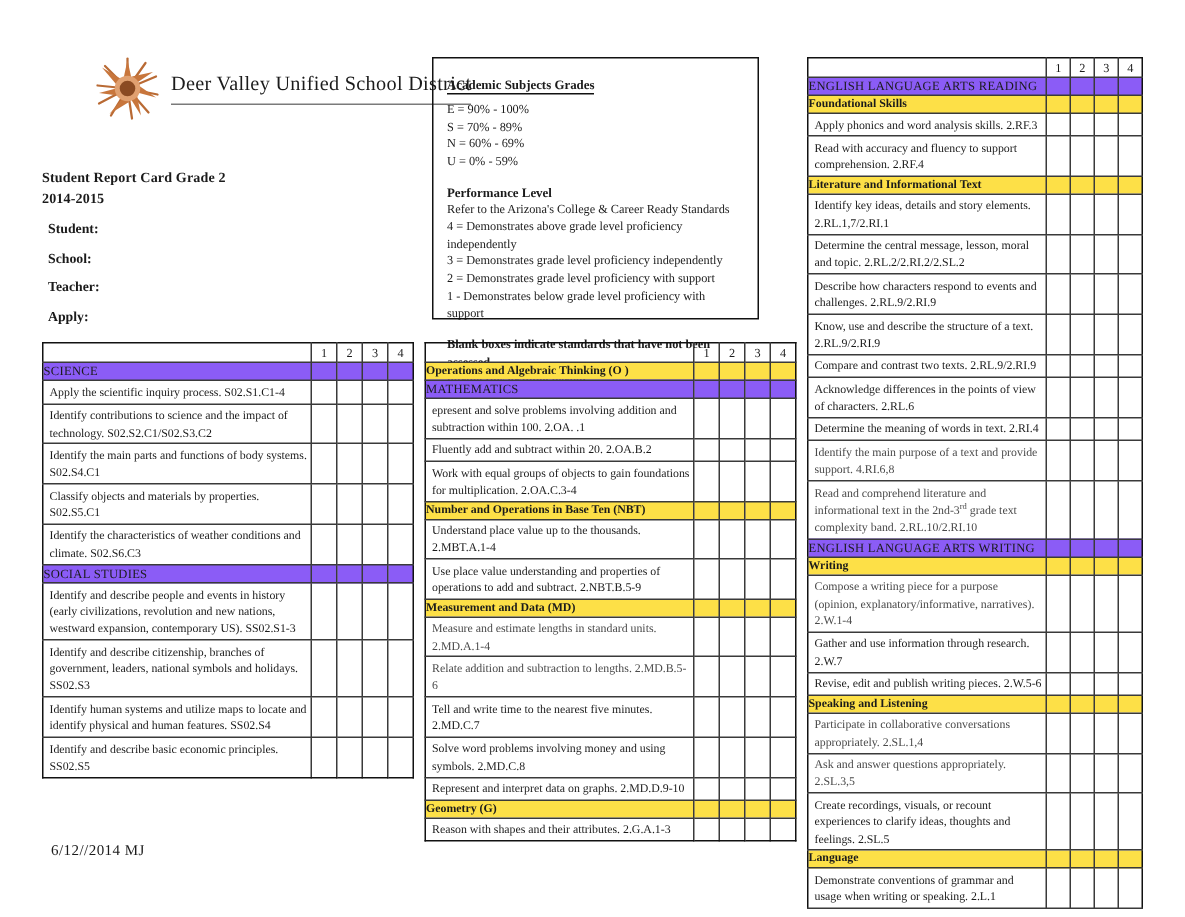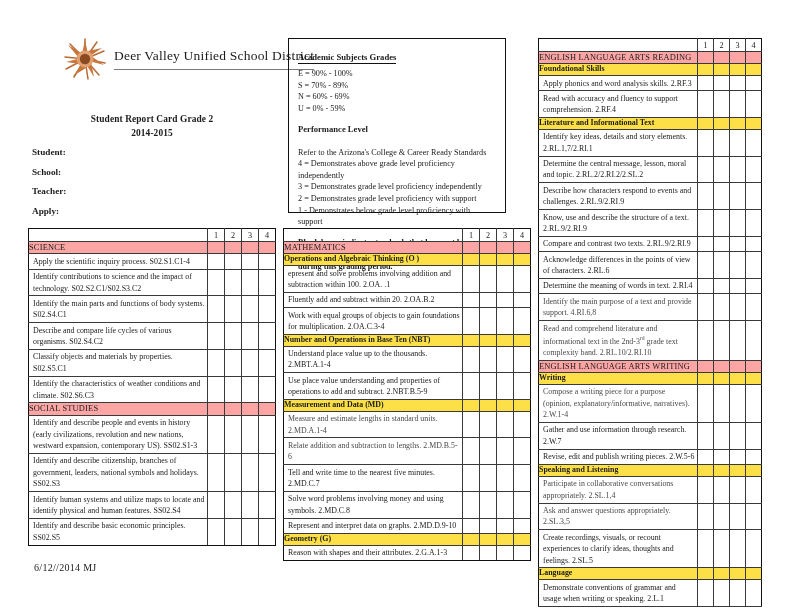--- a/index.html
+++ b/index.html
@@ -28,38 +28,38 @@
   .district-name {
     margin-left:8px;
     font-size:13.5px;
     letter-spacing:.2px;
     white-space:nowrap;
     border-bottom:1px solid #7a7a7a;
     padding-bottom:6px;
     line-height:1.15;
   }
 
-  .title-block { position:absolute; left:28px; top:112px; width:248px; text-align:center; }
+  .title-block { position:absolute; left:28px; top:112px; width:248px; }
   .title-line { font-weight:bold; font-size:9.4px; line-height:1.5; letter-spacing:.1px; }
 
   .info-block { position:absolute; left:32px; top:148px; width:240px; }
   .info-row { font-weight:bold; font-size:9.2px; line-height:1.0; margin-bottom:10.5px; }
 
   
   .legend-box {
     position:absolute; left:288px; top:38px; width:218px; height:175px;
     border:1.6px solid #111; padding:7px 9px 0 9px;
   }
   .legend-h {
     font-weight:bold; font-size:8.6px; display:inline-block;
     border-bottom:1.4px solid #111; padding-bottom:1px; margin-bottom:4px;
   }
   .legend-line { font-size:8.2px; line-height:1.42; }
   .legend-gap { height:9px; }
-  .legend-h2 { font-weight:bold; font-size:8.6px; margin-bottom:13px; }
+  .legend-h2 { font-weight:bold; font-size:8.6px; margin-bottom:1px; }
   .legend-note { font-weight:bold; font-size:8.2px; line-height:1.45; }
 
   
   table.std { border-collapse:collapse; width:100%; table-layout:fixed; }
   table.std td, table.std th { border:0.9px solid #3a3a3a; padding:0; }
   table.std .txt {
     padding:1.5px 2px 1.5px 4px;
     font-size:7.9px; line-height:1.44; vertical-align:top;
     word-wrap:break-word;
   }
@@ -68,21 +68,21 @@
 
   
   .hdr-blank { border:0.9px solid #3a3a3a; }
   .hdr-num {
     text-align:center; font-size:8.2px; height:13px;
     vertical-align:middle; font-weight:normal;
   }
 
   
   .sec {
-    background:#fca5a5; font-size:8.4px;
+    background:#8b5cf6; font-size:8.4px;
     padding:1.5px 2px 1.5px 6px; line-height:1.35;
     letter-spacing:.2px;
   }
   .sec-top { border-top:1.6px solid #111; }
   .sub {
     background:#fde047; font-size:7.9px;
     padding:1px 2px 1px 5px; line-height:1.35;font-weight:bold;
   }
   
   .small { font-size:6.9px; line-height:1.5; }
@@ -204,27 +204,20 @@
             <td class="mark outer-r"></td>
           </tr>
           <tr>
             <td class="outer-l txt">Identify the main parts and functions of body systems. S02.S4.C1</td>
             <td class="mark"></td>
             <td class="mark"></td>
             <td class="mark"></td>
             <td class="mark outer-r"></td>
           </tr>
           <tr>
-            <td class="outer-l txt">Describe and compare life cycles of various organisms. S02.S4.C2</td>
-            <td class="mark"></td>
-            <td class="mark"></td>
-            <td class="mark"></td>
-            <td class="mark outer-r"></td>
-          </tr>
-          <tr>
             <td class="outer-l txt">Classify objects and materials by properties. S02.S5.C1</td>
             <td class="mark"></td>
             <td class="mark"></td>
             <td class="mark"></td>
             <td class="mark outer-r"></td>
           </tr>
           <tr>
             <td class="outer-l txt">Identify the characteristics of weather conditions and climate. S02.S6.C3</td>
             <td class="mark"></td>
             <td class="mark"></td>
@@ -281,32 +274,32 @@
       </colgroup>
       <tbody>
           <tr>
             <td class="hdr-blank outer-top outer-l" style="height: 13px;"></td>
             <td class="hdr-num outer-top">1</td>
             <td class="hdr-num outer-top">2</td>
             <td class="hdr-num outer-top">3</td>
             <td class="hdr-num outer-top outer-r">4</td>
           </tr>
           <tr>
+            <td class="outer-l sub">Operations and Algebraic Thinking (O           )</td>
+            <td class="mark sub"></td>
+            <td class="mark sub"></td>
+            <td class="mark sub"></td>
+            <td class="mark sub outer-r"></td>
+          </tr>
+          <tr>
             <td class="sec outer-l sec-top">MATHEMATICS</td>
             <td class="mark sec sec-top"></td>
             <td class="mark sec sec-top"></td>
             <td class="mark sec sec-top"></td>
             <td class="mark sec sec-top outer-r"></td>
-          </tr>
-          <tr>
-            <td class="outer-l sub">Operations and Algebraic Thinking (O           )</td>
-            <td class="mark sub"></td>
-            <td class="mark sub"></td>
-            <td class="mark sub"></td>
-            <td class="mark sub outer-r"></td>
           </tr>
           <tr>
             <td class="outer-l txt">epresent and solve problems involving addition and subtraction within 100. 2.OA.  .1</td>
             <td class="mark"></td>
             <td class="mark"></td>
             <td class="mark"></td>
             <td class="mark outer-r"></td>
           </tr>
           <tr>
             <td class="outer-l txt">Fluently add and subtract within 20. 2.OA.B.2</td>

